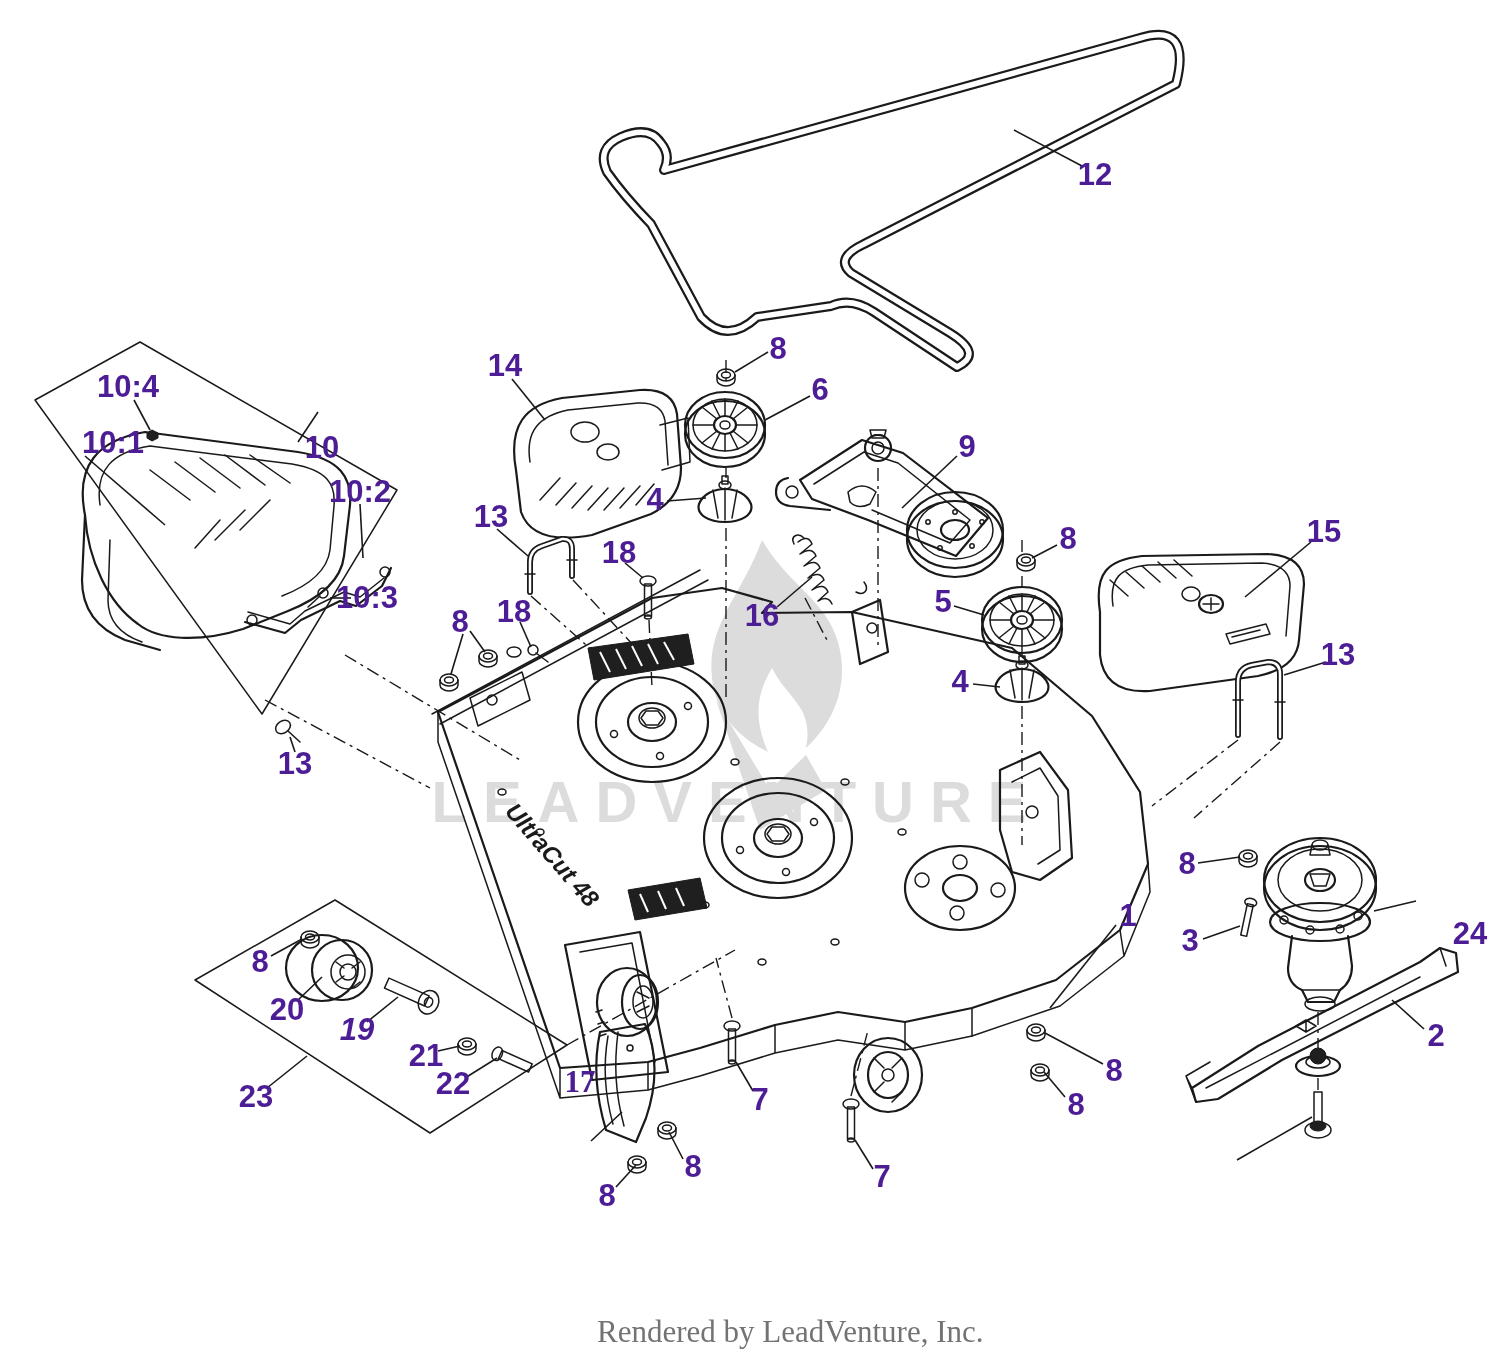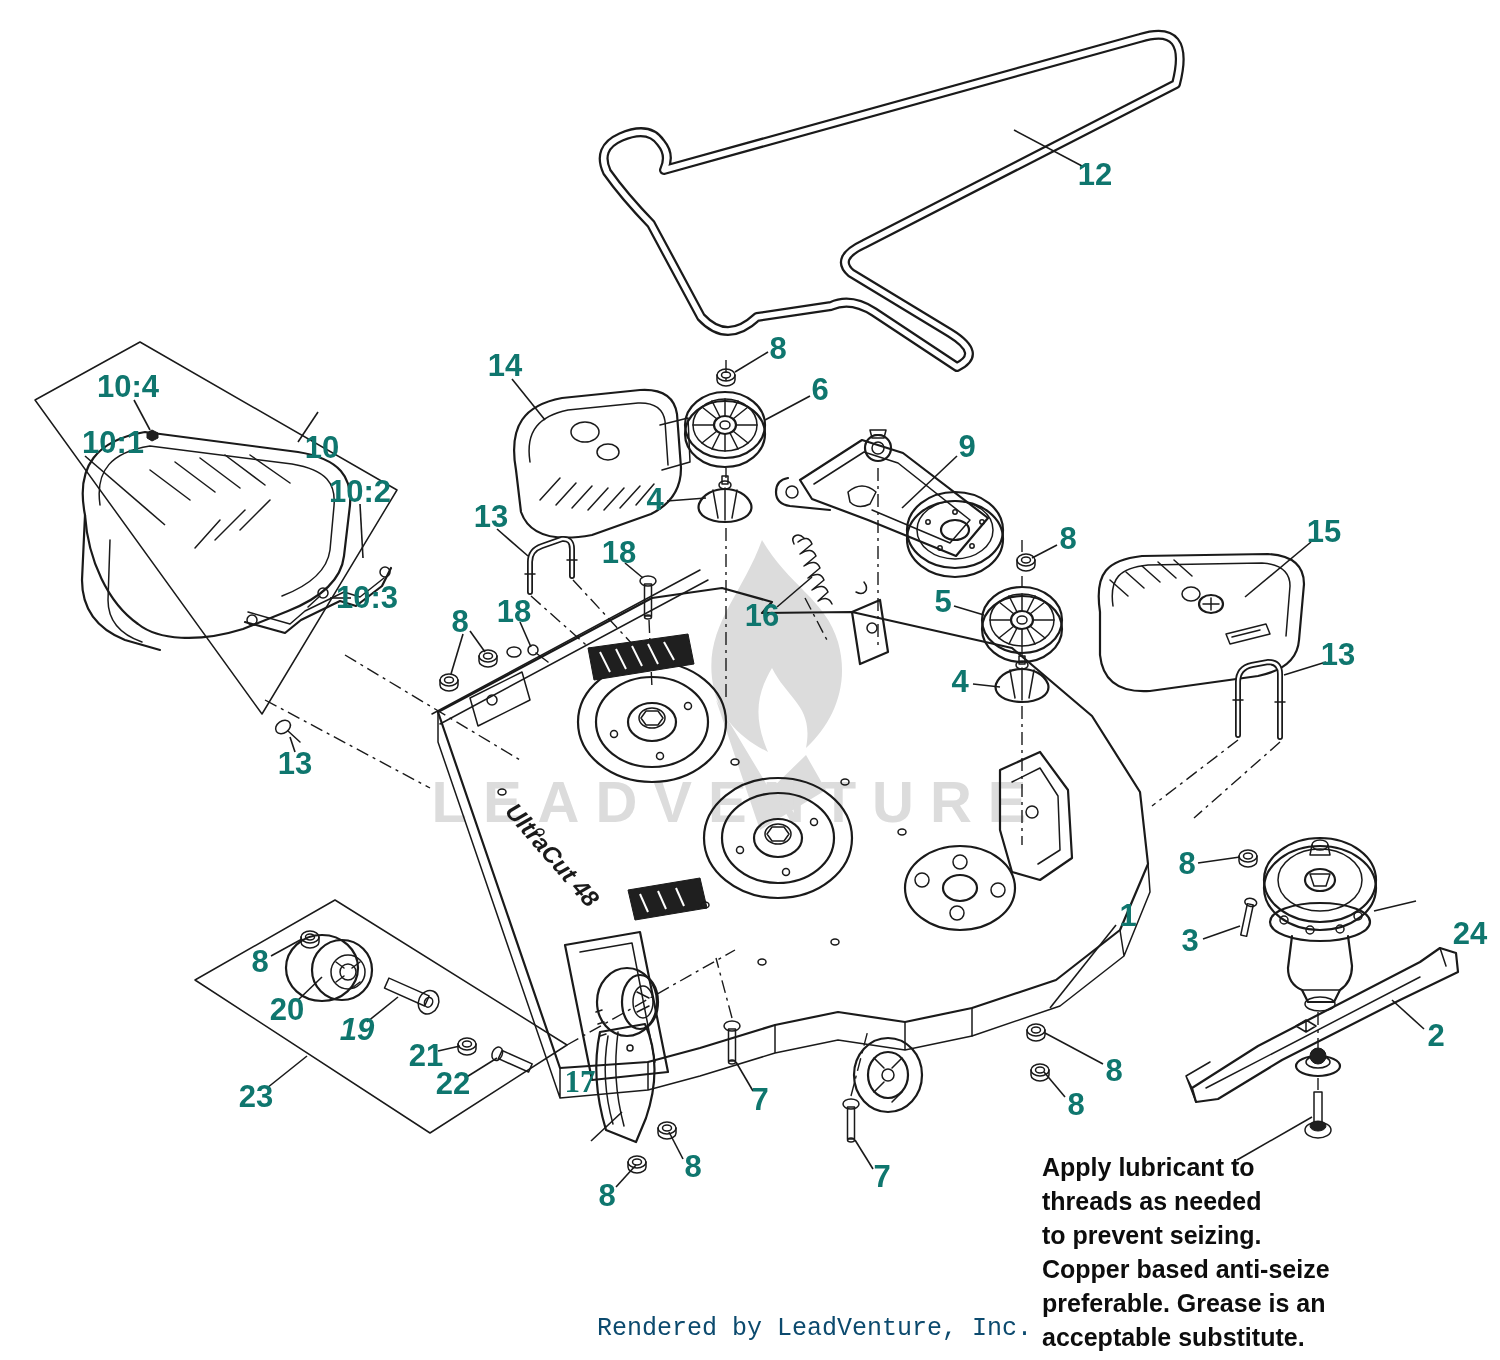--- a/index.html
+++ b/index.html
@@ -10,40 +10,40 @@
     font-family:"Liberation Sans", sans-serif;
     overflow:hidden;
   }
   #drawing{position:absolute;left:0;top:0;}
   .callout{
     position:absolute;
     transform:translate(-50%,-50%);
     font-weight:bold;
     font-size:31px;
     letter-spacing:0px;
-    color:#0f766e;
+    color:#4c1d95;
     white-space:nowrap;
     font-family:"Liberation Sans", sans-serif;
   }
   #note{
     position:absolute;
     left:1042px;top:1150px;
     width:340px;
     font-weight:bold;
     font-size:25px;
     line-height:34px;
     color:#0d0d0d;
     white-space:pre-line;
   }
   #footer{
     position:absolute;
     left:597px;top:1314px;
-    font-size:25px;
-    color:#0c4a6e;
-    font-family:Liberation Mono, monospace;
+    font-size:31px;
+    color:#737373;
+    font-family:Liberation Serif, serif;
   }
   svg .ln{stroke:#1a1a1a;stroke-width:2.2;fill:none;stroke-linejoin:round;stroke-linecap:round;}
   svg .thin{stroke:#1a1a1a;stroke-width:1.5;fill:none;stroke-linejoin:round;stroke-linecap:round;}
   svg .leader{stroke:#1a1a1a;stroke-width:1.6;fill:none;}
   svg .cl{stroke:#1a1a1a;stroke-width:1.4;fill:none;stroke-dasharray:13 5 3 5;}
   svg .dark{fill:#1f1f1f;stroke:#1a1a1a;stroke-width:1;}
   svg .wm{fill:#dcdcdc;}
 </style>
 </head>
 <body>
@@ -500,21 +500,15 @@
       <div class="callout" style="left: 426px; top: 1056px;">21</div>
       <div class="callout" style="left: 453px; top: 1084px;">22</div>
       <div class="callout" style="left: 256px; top: 1097px;">23</div>
       <div class="callout" style="left: 580px; top: 1082px; font-family: Liberation Serif, serif;">17</div>
       <div class="callout" style="left: 693px; top: 1167px;">8</div>
       <div class="callout" style="left: 607px; top: 1196px;">8</div>
       <div class="callout" style="left: 760px; top: 1100px;">7</div>
       <div class="callout" style="left: 882px; top: 1177px;">7</div>
     </div>
 
-  <div id="note">Apply lubricant to
-threads as needed
-to prevent seizing.
-Copper based anti-seize
-preferable. Grease is an
-acceptable substitute.</div>
 
   <div id="footer">Rendered by LeadVenture, Inc.</div>
 </div>
 
 </body></html>

